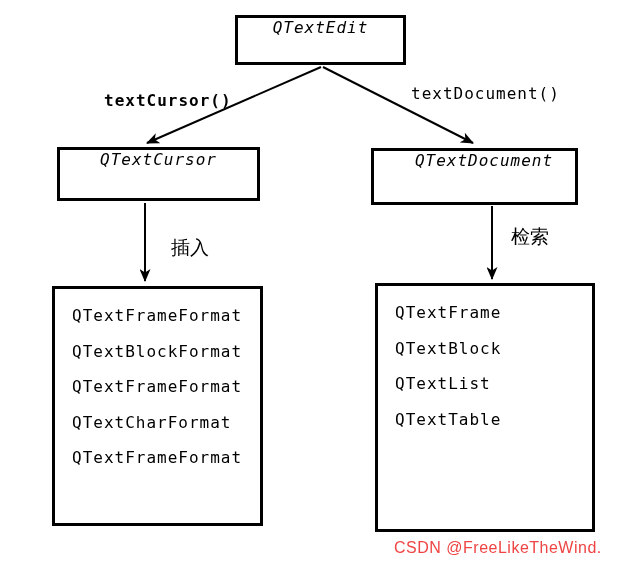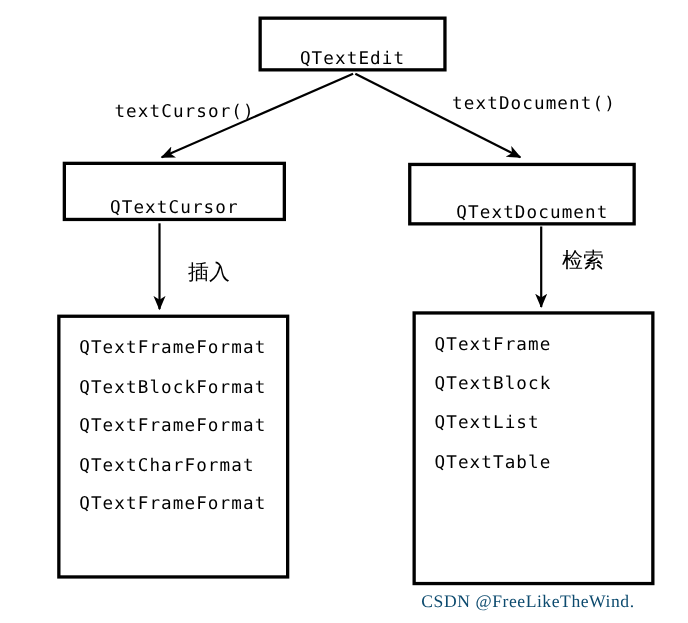--- a/index.html
+++ b/index.html
@@ -12,41 +12,41 @@
   .canvas {
     position: relative; width: 625px; height: 566px;
     background: #ffffff; overflow: hidden;
   }
   svg.arrows {
     position: absolute; left: 0; top: 0; width: 625px; height: 566px;
     pointer-events: none;
   }
   .node {
     position: absolute; border: 3px solid #000; background: #ffffff;
-    display: flex; align-items: flex-end; justify-content: center;
-    font-size: 16px; letter-spacing: 1px; white-space: nowrap;
+    display: flex; align-items: flex-start; justify-content: center;
+    font-size: 16px; letter-spacing: 1px; white-space: nowrap; font-style: italic;
   }
   .listbox {
     position: absolute; border: 3px solid #000; background: #ffffff;
     padding: 9px 0 0 17px; font-size: 16px; letter-spacing: 1px;
   }
   .listbox .item {
     height: 35.5px; display: flex; align-items: center; white-space: nowrap;
   }
   .edge-label {
     position: absolute; font-size: 16px; letter-spacing: 1px; white-space: nowrap;
   }
   .cn-label {
     position: absolute; font-size: 19px; white-space: nowrap;
     font-family: Liberation Sans, sans-serif;
   }
   .watermark {
-    position: absolute; left: 383px; top: 539px;
-    font-family: Liberation Serif, serif;
-    font-size: 16px; color: #0c4a6e; letter-spacing: 0.5px; white-space: nowrap;
+    position: absolute; left: 394px; top: 539px;
+    font-family: Liberation Sans, sans-serif;
+    font-size: 16px; color: #ef4444; letter-spacing: 0.5px; white-space: nowrap;
   }
 </style>
 </head>
 <body>
 
 <div class="canvas">
 
   <svg class="arrows" viewBox="0 0 625 566" xmlns="http://www.w3.org/2000/svg">
     <defs>
       <marker id="arrowhead" markerUnits="userSpaceOnUse" markerWidth="14" markerHeight="11" refX="12" refY="5.5" orient="auto">
@@ -56,21 +56,21 @@
     <line x1="321" y1="67" x2="147" y2="143" stroke="#000" stroke-width="2" marker-end="url(#arrowhead)"></line>
     <line x1="323" y1="67" x2="473" y2="143" stroke="#000" stroke-width="2" marker-end="url(#arrowhead)"></line>
     <line x1="145" y1="203" x2="145" y2="281" stroke="#000" stroke-width="2" marker-end="url(#arrowhead)"></line>
     <line x1="492" y1="206" x2="492" y2="279" stroke="#000" stroke-width="2" marker-end="url(#arrowhead)"></line>
   </svg>
 
   <div class="node" style="left:235px; top:15px; width:171px; height:50px;">
     <span>QTextEdit</span>
   </div>
 
-  <div class="edge-label" style="left:104px; top:91px;">textCursor()</div>
+  <div class="edge-label" style="left:104px; top:91px;font-weight:bold;">textCursor()</div>
 
   <div class="edge-label" style="left:411px; top:84px;">textDocument()</div>
 
   <div class="node" style="left:57px; top:147px; width:203px; height:54px;">
     <span>QTextCursor</span>
   </div>
 
   <div class="node" style="left:371px; top:148px; width:207px; height:57px;padding-left:19px;">
     <span>QTextDocument</span>
   </div>

